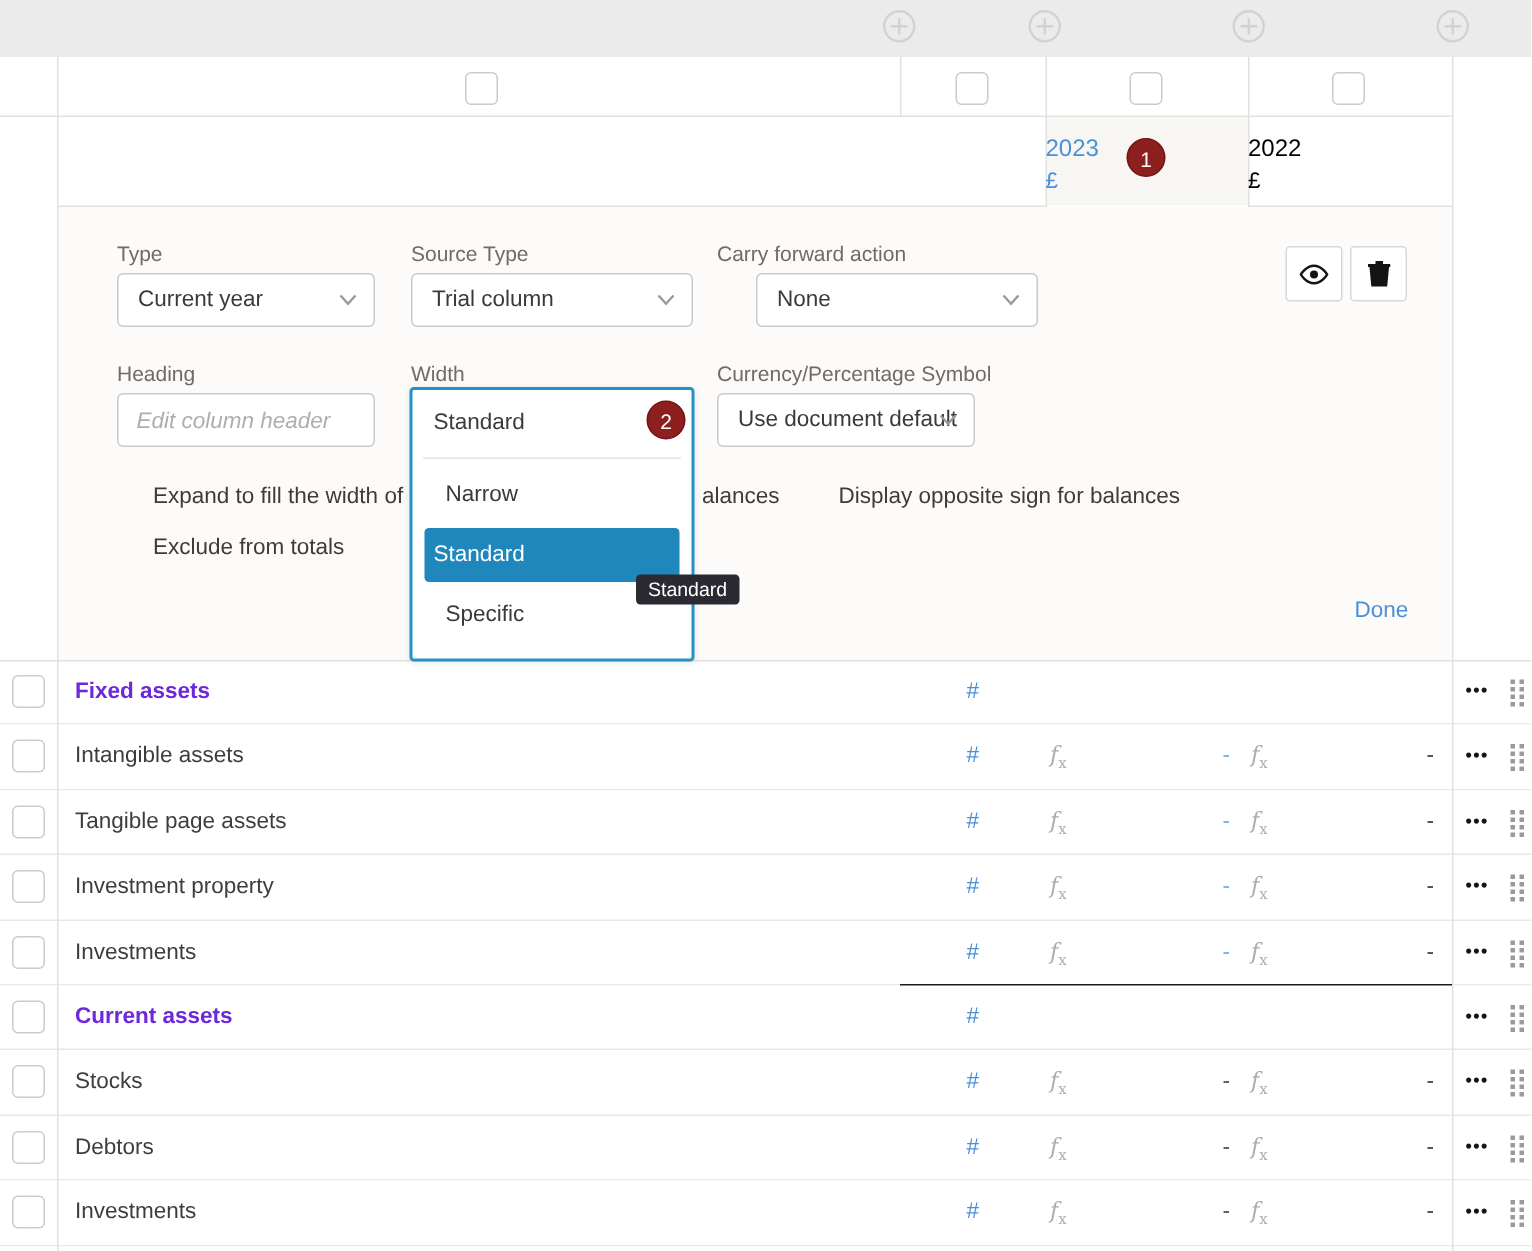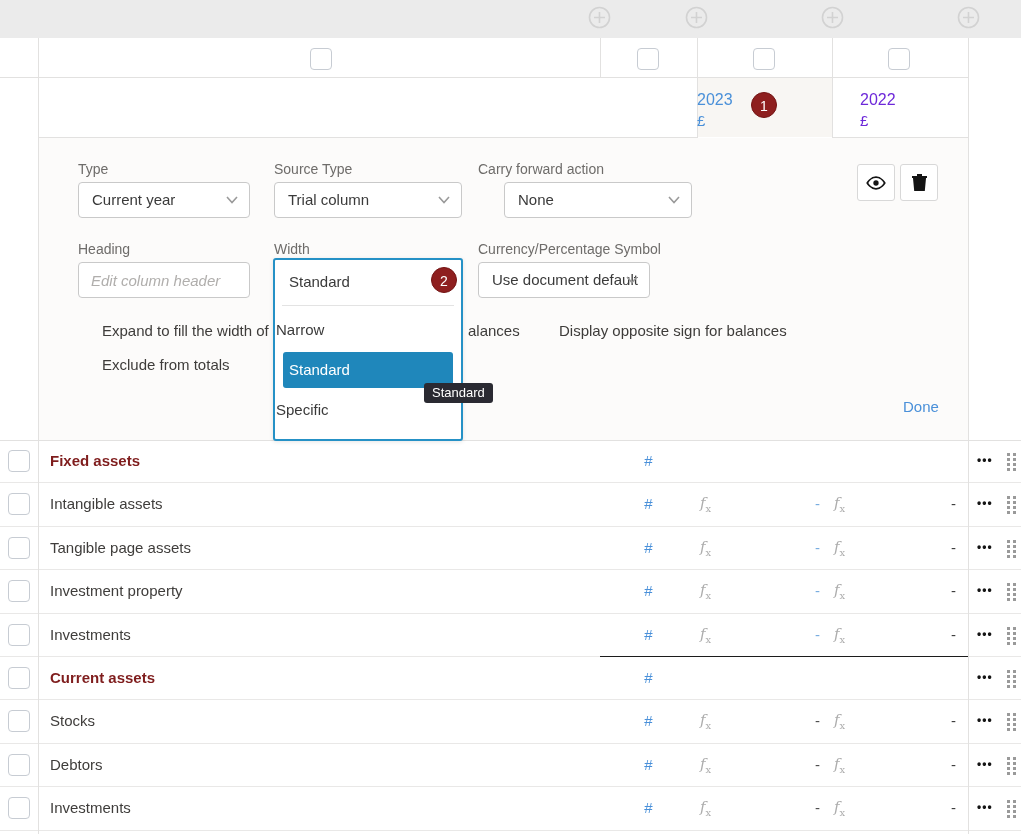--- a/index.html
+++ b/index.html
@@ -20,21 +20,21 @@
       border-radius:4px;box-sizing:border-box;cursor:pointer;}
   .cb.checked{background:#2e94d4;border-color:#2e94d4;color:#fff;text-align:center;
       line-height:20px;font-size:14px;font-weight:bold;}
 
   
   #cell2023{left:698px;top:78px;width:134px;height:59px;background:#f8f6f3;z-index:1;}
   .yearblock{position:absolute;top:89px;line-height:21px;cursor:pointer;z-index:4;}
   .yearblock .yr{font-size:16px;display:block;}
   .yearblock .cur{font-size:15px;display:block;}
   #year2023{left:697px;width:115px;color:#4a90d9;}
-  #year2022{left:860px;width:124px;color:#6d28d9;}
+  #year2022{left:832px;width:124px;color:#000000;}
 
   .badge{position:absolute;width:26px;height:26px;border-radius:50%;background:#8e1f1f;
       border:1px solid #731313;color:#fff;font-size:14px;text-align:center;line-height:26px;
       z-index:22;box-sizing:border-box;}
 
   
   #panel{left:39px;top:138px;width:929px;height:302px;background:#fcfbfa;z-index:1;}
   .flabel{position:absolute;font-size:14px;color:#6e6c6a;z-index:2;}
   .select{position:absolute;height:36px;background:#fff;border:1px solid #c9c9c9;border-radius:4px;
       box-sizing:border-box;font-size:15px;color:#3a3a3a;line-height:34px;padding-left:13px;
@@ -52,33 +52,33 @@
   #done{position:absolute;left:903px;top:398px;font-size:15px;font-weight:normal;color:#4a90d9;
       cursor:pointer;z-index:4;}
 
   
   #widthdd{position:absolute;left:273px;top:258px;width:190px;height:183px;background:#fff;
       border:2px solid #2591c6;border-radius:3px;box-sizing:border-box;z-index:20;
       box-shadow:0 1px 4px rgba(0,0,0,.10);}
   #widthdd .display{position:absolute;left:0;top:0;height:44px;line-height:44px;padding-left:14px;
       font-size:15px;color:#3a3a3a;}
   #widthdd .divider{position:absolute;left:7px;right:7px;top:45px;height:1px;background:#e3e3e3;}
-  .opt{position:absolute;left:0;width:206px;height:36px;line-height:36px;padding-left:1px;
+  .opt{position:absolute;left:0;width:206px;height:36px;line-height:36px;padding-left:22px;
       font-size:15px;color:#3a3a3a;box-sizing:border-box;cursor:pointer;}
   .opt.sel{left:8px;width:170px;padding-left:6px;background:#1f87bb;color:#fff;border-radius:3px;}
   #tooltip{position:absolute;left:424px;top:383px;background:#2a2a32;color:#fff;font-size:13px;
       padding:2px 8px 3px 8px;border-radius:3px;z-index:21;}
 
   
   #tbody{position:absolute;left:0;top:440px;width:1021px;z-index:0;}
   .trow{position:relative;height:43.4px;border-bottom:1px solid #e9e8e7;box-sizing:border-box;
       background:#fff;}
   .trow .rcb{position:absolute;left:8px;top:10px;}
   .rlabel{position:absolute;left:50px;top:12px;font-size:15px;color:#3f3d3b;}
-  .trow.bold .rlabel{font-weight:bold;color:#7f1d1d;}
+  .trow.bold .rlabel{font-weight:bold;color:#6d28d9;}
   .rhash{position:absolute;left:600px;top:12px;width:97px;text-align:center;font-size:15px;
       color:#4a90d9;cursor:pointer;}
   .rfx{position:absolute;top:11px;font-size:15px;color:#adadad;cursor:pointer;
       font-family:"DejaVu Serif",serif;}
   .rfx i{font-style:italic;}
   .rfx sub{font-size:10px;font-style:normal;}
   .rfx1{left:700px;} .rfx2{left:834px;}
   .rval{position:absolute;top:12px;width:60px;text-align:right;font-size:15px;cursor:pointer;}
   .rval1{left:760px;color:#79ade0;} .rval2{left:896px;color:#3f3f3f;}
   .trow.blue23 .rval1{color:#79ade0;}

